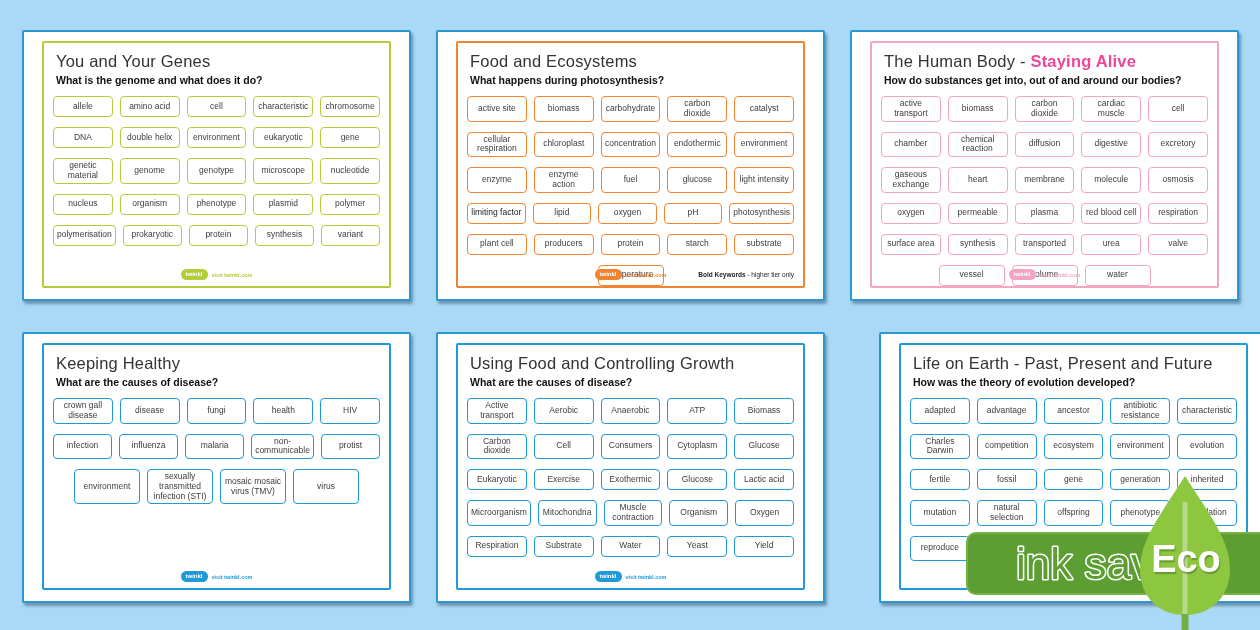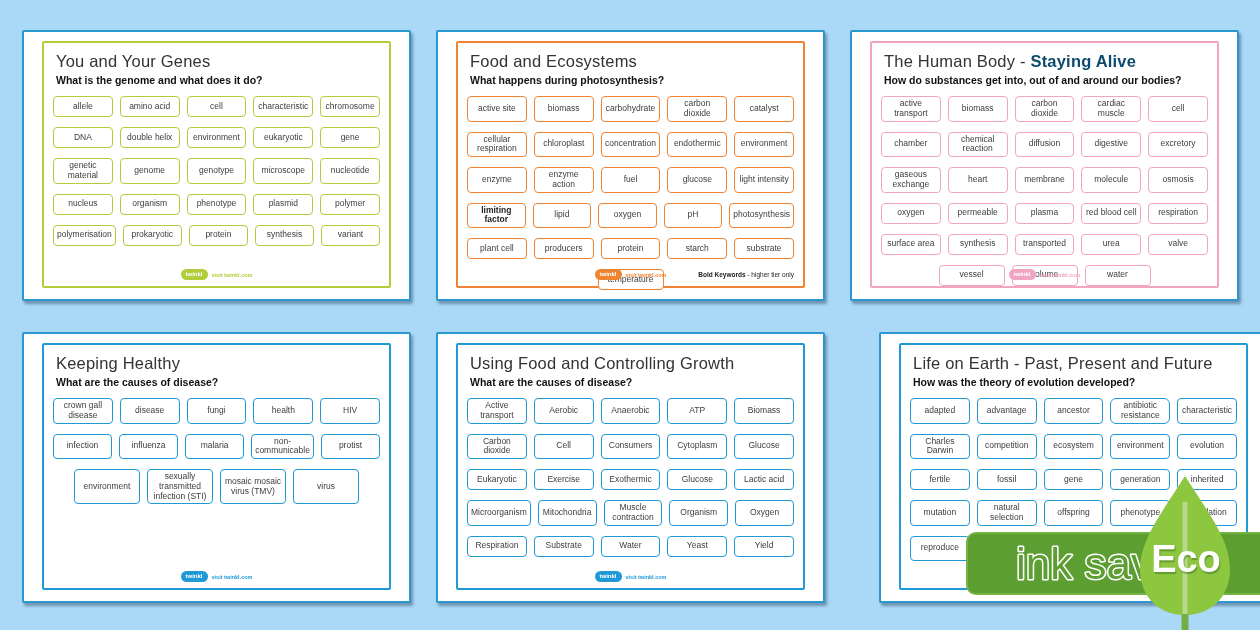--- a/index.html
+++ b/index.html
@@ -9,32 +9,32 @@
   .card {
     position:absolute; width:389px; height:271px; background:#fff;
     border:2px solid #2a97cf; border-radius:2px;
     box-shadow:2px 3px 3px rgba(40,60,90,.45);
   }
   .frame {
     position:absolute; left:18px; right:18px; top:9px; bottom:11px;
     border:2px solid; border-radius:2px; padding:7px 9px 24px 9px;
   }
   .card-title { font-size:16.5px; color:#333; letter-spacing:.2px; margin:2px 0 3px 3px; }
-  .card-title b { color:#0c4a6e; }
+  .card-title b { color:#ec4899; }
   .card-subtitle { font-size:10.5px; font-weight:bold; color:#111; margin:0 0 10px 3px; }
   .rows { }
   .word-row { display:flex; gap:7px; margin-bottom:10px; align-items:stretch; }
   .word-row.partial { justify-content:center; }
   .word-box {
     flex:1 1 0; min-height:21px; background:#fff; border:1.2px solid; border-radius:4px;
     display:flex; align-items:center; justify-content:center; text-align:center;
     font-size:8.5px; line-height:1.15; color:#3d3d3d; padding:2px 3px;
   }
   .word-row.partial .word-box { flex:0 0 66px; }
-  .word-box.bold { font-weight:bold; color:#222; }
+  .word-box.bold { font-weight:normal; color:#222; }
   .mat-logo {
     position:absolute; bottom:6px; left:50%; transform:translateX(-50%);
     display:flex; align-items:center; gap:4px; white-space:nowrap;
   }
   .logo-cloud { border-radius:8px; padding:2px 5px 3px; color:#fff; font-size:6px; font-weight:bold; }
   .logo-tag { font-size:5.5px; font-weight:bold; }
   .mat-note { position:absolute; right:9px; bottom:8px; font-size:6.5px; color:#222; }
   .mat-note .nb { font-weight:bold; }
 
   
@@ -284,21 +284,21 @@
     </div>
     <div class="card" style="left: 879px; top: 332px;">
       <div class="frame" style="border-color: rgb(31, 154, 214);">
         <div class="card-title"><span>Life on Earth - Past, Present and Future</span><b></b></div>
         <div class="card-subtitle">How was the theory of evolution developed?</div>
         <div class="rows">
           <div class="word-row">
             <div class="word-box" style="border-color: rgb(31, 154, 214);">adapted</div>
             <div class="word-box" style="border-color: rgb(31, 154, 214);">advantage</div>
             <div class="word-box" style="border-color: rgb(31, 154, 214);">ancestor</div>
-            <div class="word-box" style="border-color: rgb(31, 154, 214); border-radius: 6px;">antibiotic resistance</div>
+            <div class="word-box" style="border-color: rgb(31, 154, 214);">antibiotic resistance</div>
             <div class="word-box" style="border-color: rgb(31, 154, 214);">characteristic</div>
           </div>
           <div class="word-row">
             <div class="word-box" style="border-color: rgb(31, 154, 214);">Charles Darwin</div>
             <div class="word-box" style="border-color: rgb(31, 154, 214);">competition</div>
             <div class="word-box" style="border-color: rgb(31, 154, 214);">ecosystem</div>
             <div class="word-box" style="border-color: rgb(31, 154, 214);">environment</div>
             <div class="word-box" style="border-color: rgb(31, 154, 214);">evolution</div>
           </div>
           <div class="word-row">

